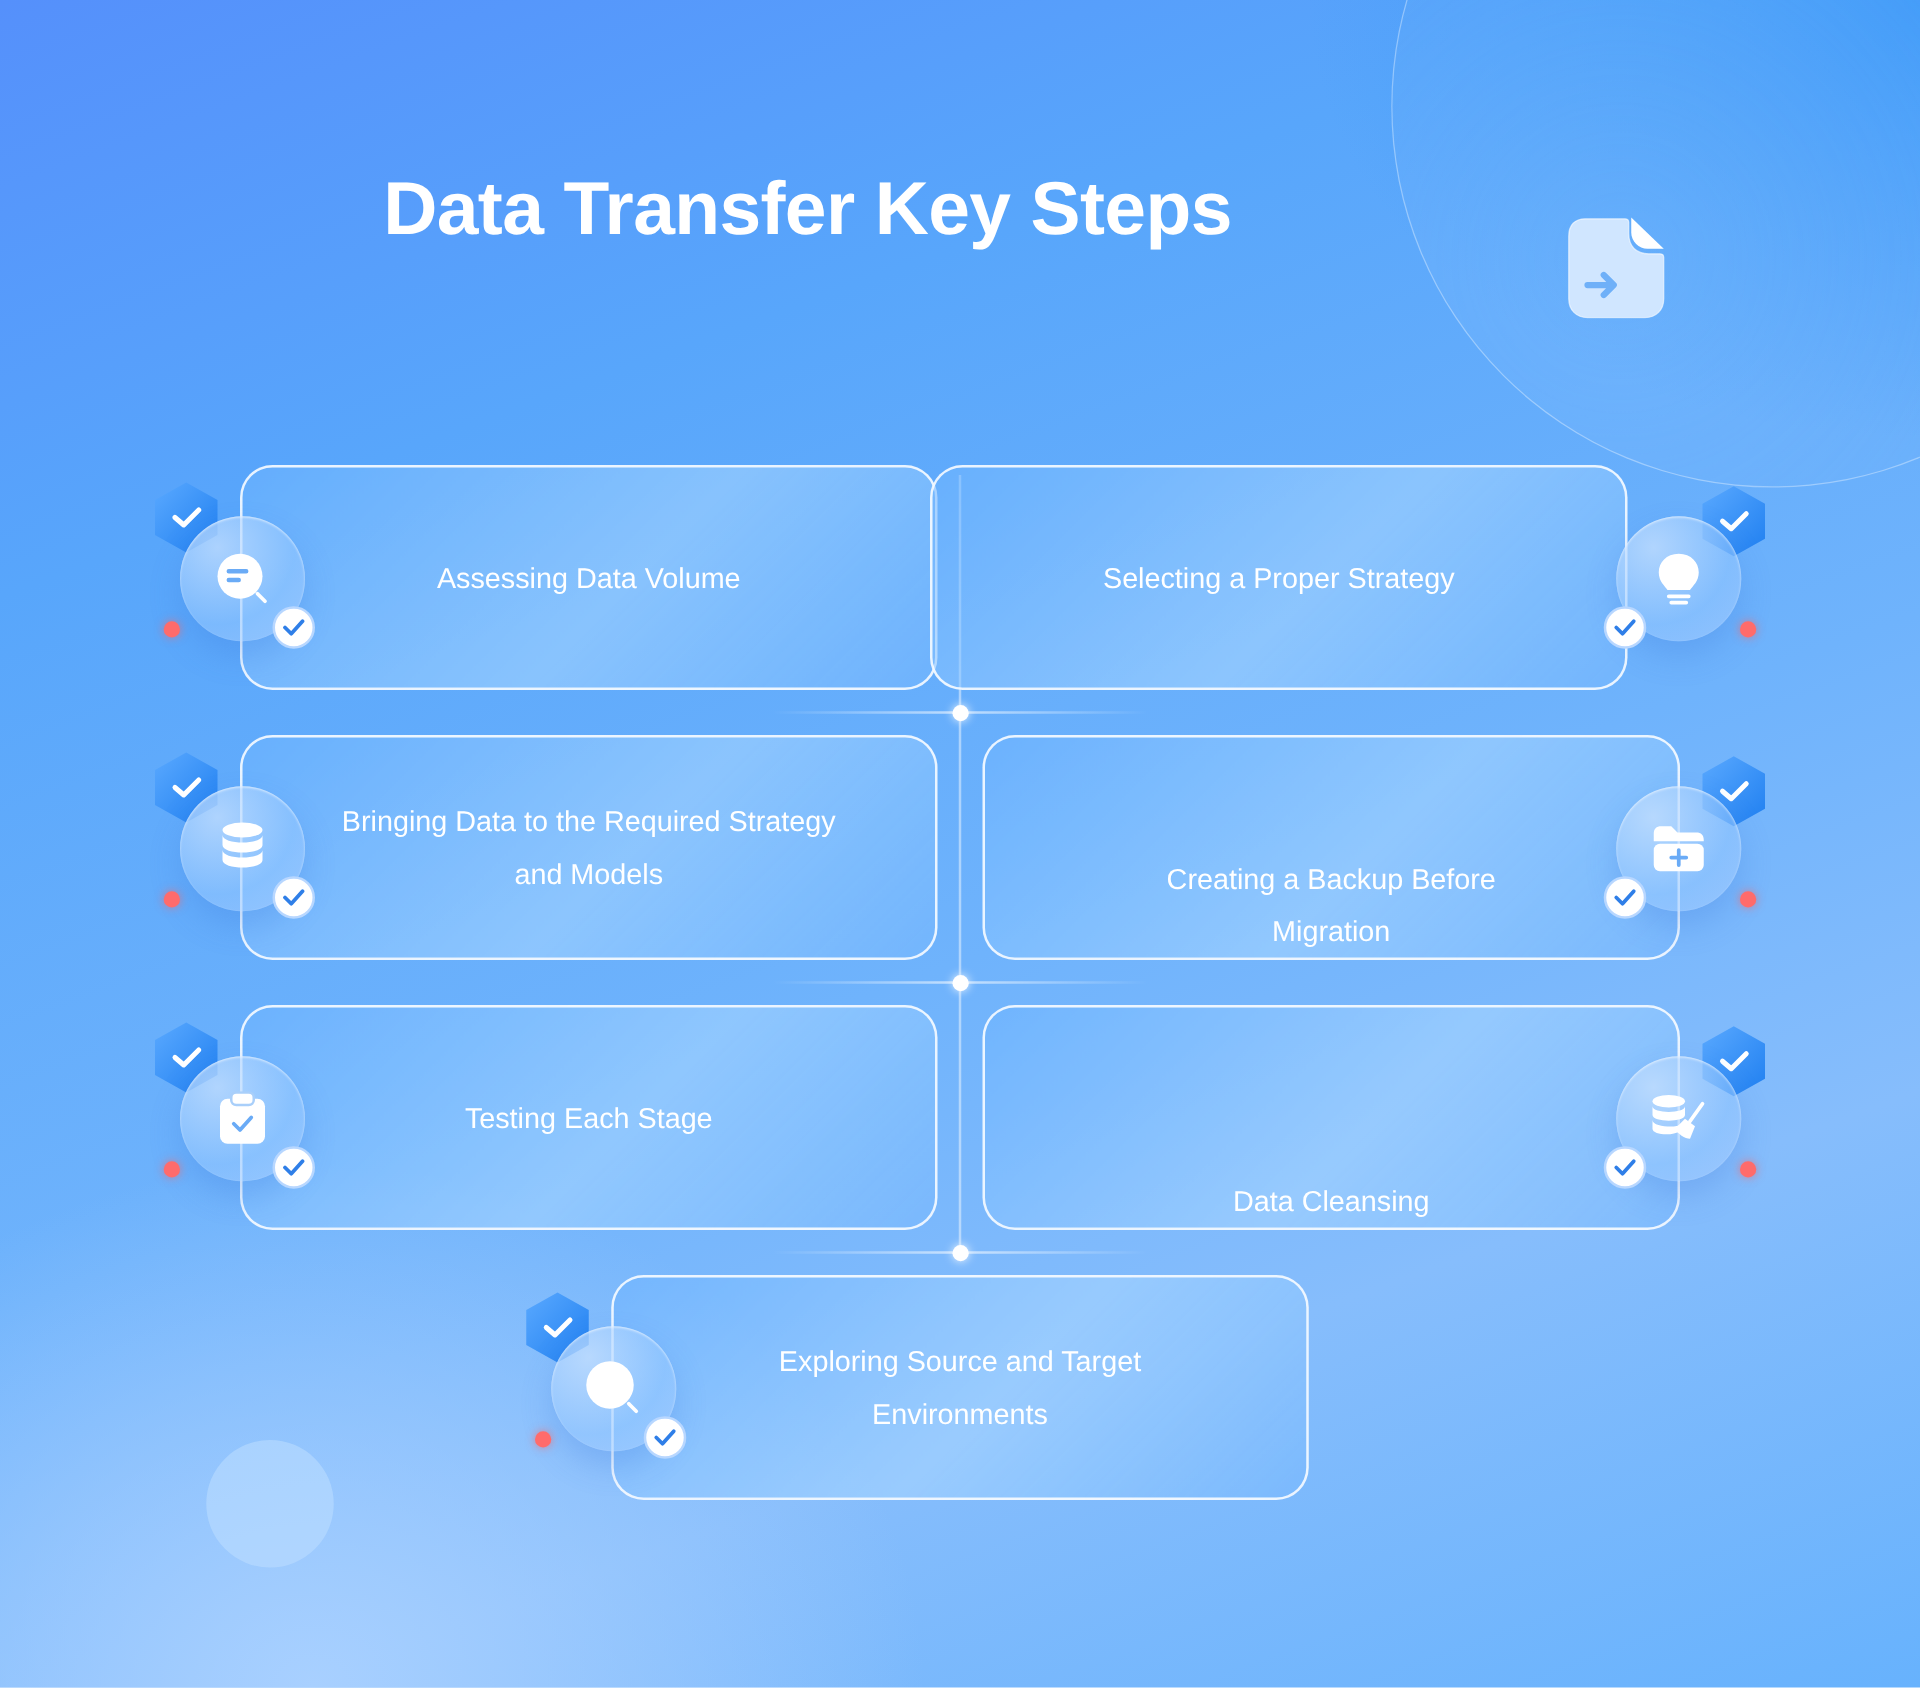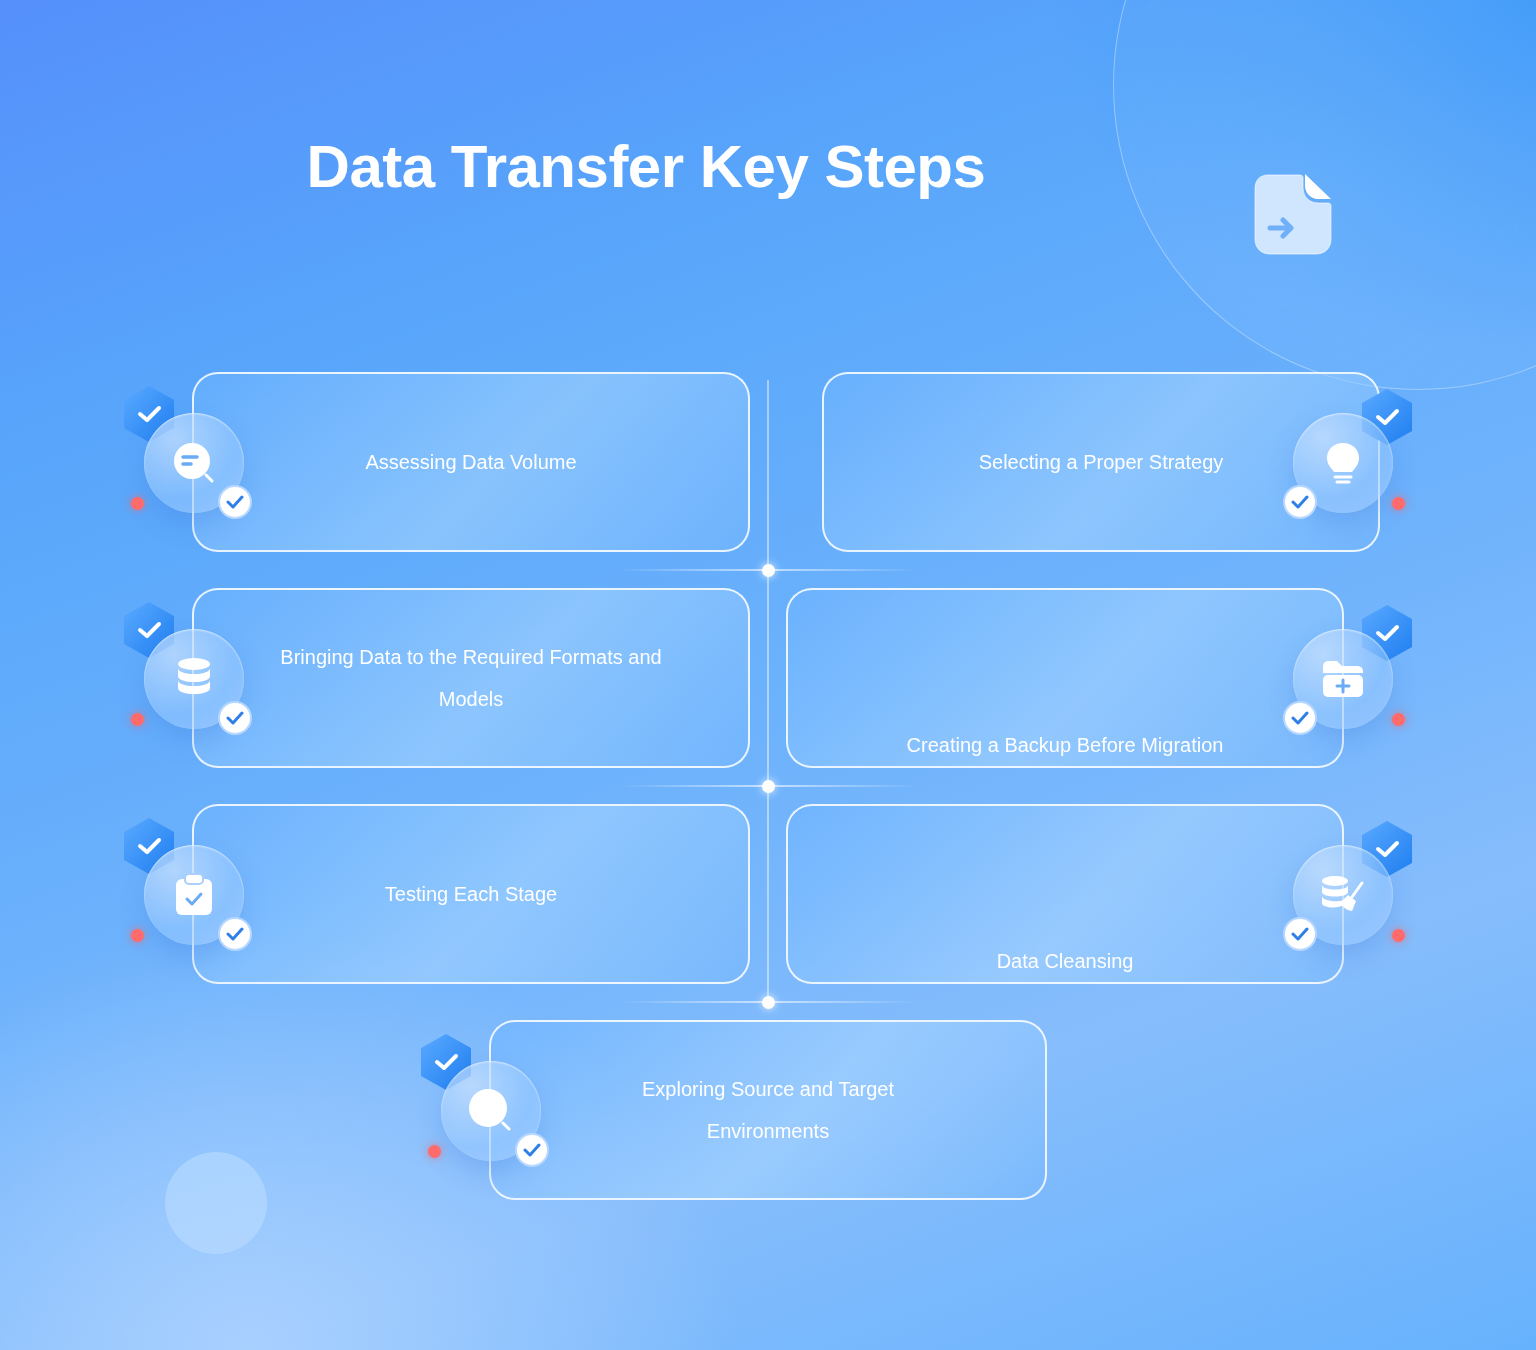--- a/index.html
+++ b/index.html
@@ -27,21 +27,21 @@
     color: #fff; font-weight: 700; font-size: 60px; letter-spacing: -0.5px;
   }
   .doc-icon {
     position: absolute; left: 1254px; top: 173px; width: 78px; height: 82px;
   }
   .card {
     position: absolute; width: 558px; height: 180px; border-radius: 26px;
     border: 2px solid rgba(255,255,255,0.85);
     background: linear-gradient(135deg, rgba(110,180,255,0.55), rgba(170,215,255,0.55) 55%, rgba(120,185,255,0.45));
     display: flex; align-items: center; justify-content: center; text-align: center;
-    color: #fff; font-size: 20px; line-height: 42px;
+    color: #fff; font-size: 23px; line-height: 42px;
   }
   .card span { display: block; max-width: 400px; }
   .vline { position: absolute; left: 767px; width: 2px; background: rgba(255,255,255,0.45); }
   .hline {
     position: absolute; height: 2px; width: 300px; left: 618px;
     background: linear-gradient(90deg, rgba(255,255,255,0), rgba(255,255,255,0.6) 50%, rgba(255,255,255,0));
   }
   .node { position: absolute; width: 13px; height: 13px; border-radius: 50%; background: #fff;
     box-shadow: 0 0 8px rgba(255,255,255,0.9); }
   .badge-group { position: absolute; width: 140px; height: 140px; }
@@ -78,25 +78,25 @@
 <div class="hline" style="top:569px;"></div>
 <div class="hline" style="top:785px;"></div>
 <div class="hline" style="top:1001px;"></div>
 <div class="node" style="left:762px;top:564px;"></div>
 <div class="node" style="left:762px;top:780px;"></div>
 <div class="node" style="left:762px;top:996px;"></div>
 
 <div class="card" style="left:192px;top:372px;">
     <span>Assessing Data Volume</span>
   </div>
-<div class="card" style="left:822px;top:372px;">
+<div class="card" style="left:744px;top:372px;">
     <span>Selecting a Proper Strategy</span>
   </div>
 <div class="card" style="left:192px;top:588px;">
-    <span>Bringing Data to the Required Formats and Models</span>
+    <span>Bringing Data to the Required Strategy and Models</span>
   </div>
 <div class="card" style="left:786px;top:588px;align-items:flex-end;">
     <span style="max-width:340px">Creating a Backup Before Migration</span>
   </div>
 <div class="card" style="left:192px;top:804px;">
     <span>Testing Each Stage</span>
   </div>
 <div class="card" style="left:786px;top:804px;align-items:flex-end;">
     <span>Data Cleansing</span>
   </div>

